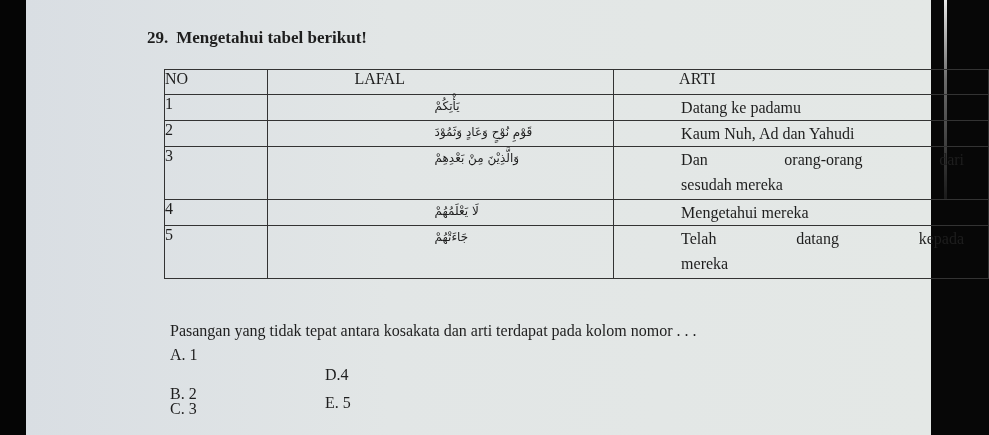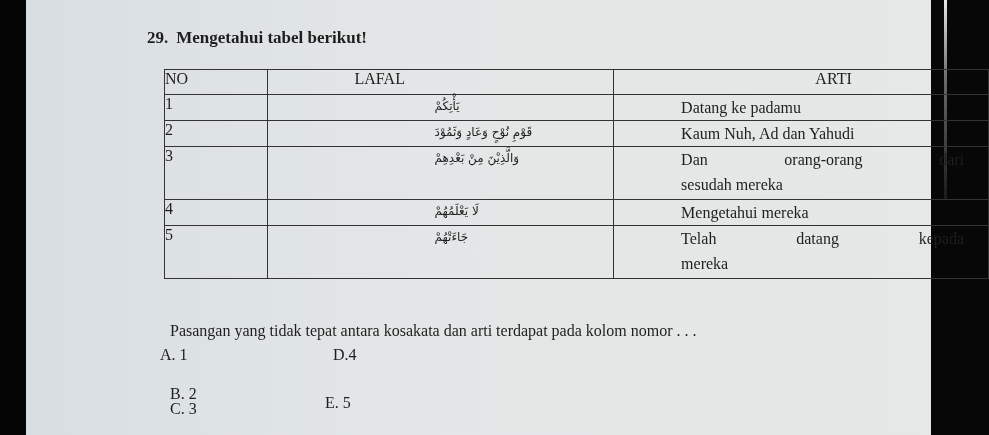--- a/index.html
+++ b/index.html
@@ -13,21 +13,21 @@
           background:linear-gradient(180deg,#e8e8e8,#6a6a6a 40%,#1a1a1a);}
   .question{position:absolute;left:147px;top:28px;font-size:17px;font-weight:bold;}
   .question .num{margin-right:8px;}
   table{position:absolute;left:164px;top:69px;border-collapse:collapse;font-size:16px;}
   td,th{border:1.5px solid #333;padding:0;vertical-align:top;}
   th{font-weight:normal;height:24px;}
   .c-no{width:105px;text-align:left;}
   .c-lafal{width:265px;}
   .c-arti{width:292px;}
   .lafal-head{padding-left:87px;text-align:left;}
-  .arti-head{text-align:center;padding-left:65px;}
+  .arti-head{text-align:left;padding-left:65px;}
   td{height:25px;}
   .ar{font-family:"DejaVu Sans",sans-serif;direction:rtl;unicode-bidi:embed;font-size:12px;
       display:block;text-align:left;padding-left:167px;padding-top:4px;}
   .arti{padding-left:67px;padding-right:24px;line-height:25px;text-align:justify;text-align-last:auto;}
   .arti.just{text-align:justify;}
   .arti.just .l1{display:block;text-align:justify;text-align-last:justify;}
   .r3 td{height:52px;}
   .r5 td{height:52px;}
   .prompt{position:absolute;left:170px;top:322px;font-size:16px;}
   .opt{position:absolute;font-size:16px;}
@@ -90,17 +90,17 @@
     <td class="c-arti arti just">
       <span class="l1">Telah datang kepada</span>
       <span>mereka</span>
     </td>
   </tr>
 </tbody>
   </table>
 
 <div class="prompt">Pasangan yang tidak tepat antara kosakata dan arti terdapat pada kolom nomor . . .</div>
 
-<div class="opt" style="left:160px;top:346px;">A. 1</div>
+<div class="opt" style="left:170px;top:346px;">A. 1</div>
 <div class="opt" style="left:170px;top:385px;">B. 2</div>
 <div class="opt" style="left:170px;top:400px;">C. 3</div>
-<div class="opt" style="left:325px;top:346px;margin-left:8px;">D.4</div>
+<div class="opt" style="left:325px;top:366px;">D.4</div>
 <div class="opt" style="left:325px;top:373px;margin-top:21px;">E. 5</div>
 
 </body></html>

